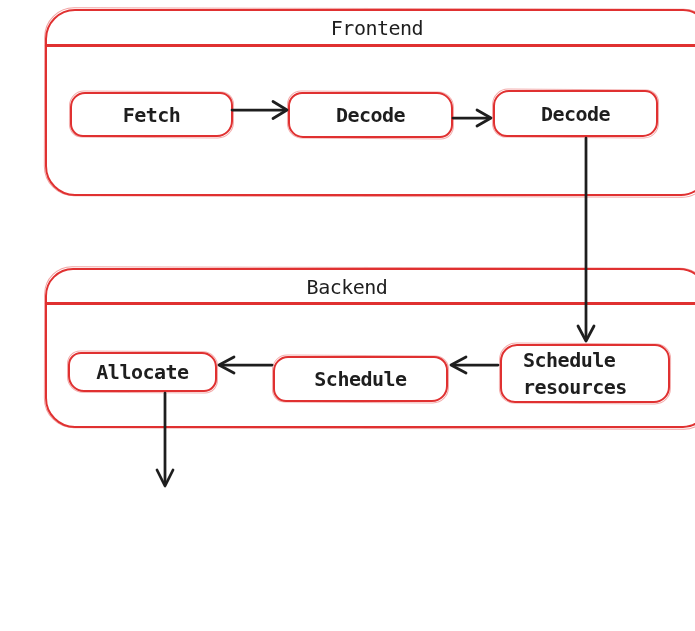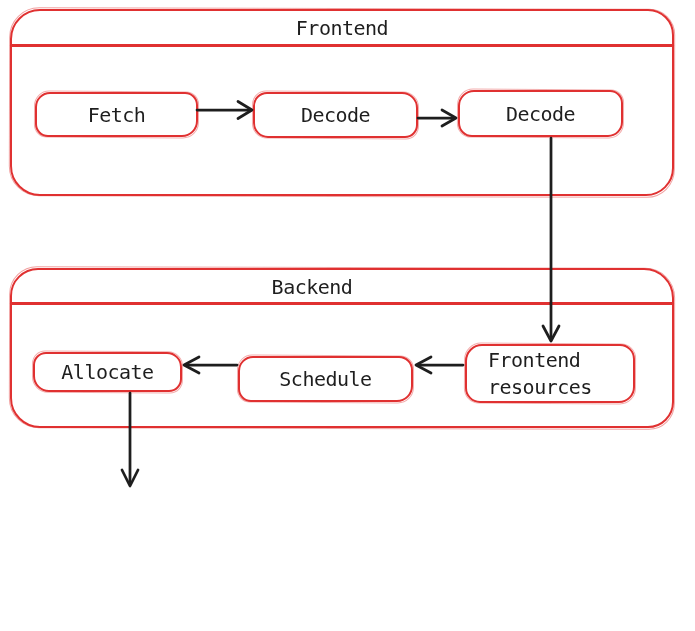--- a/index.html
+++ b/index.html
@@ -13,20 +13,21 @@
     width: 695px; height: 631px;
     background: var(--bg);
     font-family: "DejaVu Sans Mono", "Liberation Mono", monospace;
     color: var(--ink);
     overflow: hidden;
   }
   .canvas {
     position: relative;
     width: 572px; height: 631px;
     background: var(--bg);
+    margin-left: 35px;
   }
   
   .container {
     position: absolute;
     border: 2px solid var(--accent);
     background: transparent;
     z-index: 1;
   }
   .container::before {
     content: "";
@@ -76,20 +77,21 @@
   }
   
   .node {
     position: absolute;
     border: 2px solid var(--accent);
     background: var(--bg);
     display: flex; align-items: center; justify-content: center;
     font-size: 20px;
     letter-spacing: -0.5px;
     z-index: 2;
+    font-weight: bold;
   }
   .node::before {
     content: "";
     position: absolute; inset: -3px;
     border: 1.3px solid rgba(224,49,49,.4);
     border-radius: inherit;
     transform: rotate(.35deg);
     pointer-events: none;
   }
   #node-fetch    { left: 35px;  top: 92px;  width: 163px; height: 45px; border-radius: 15px 13px 16px 13px; }
@@ -144,21 +146,21 @@
   <div class="node" id="node-queue">
     <span>Decode</span>
   </div>
   <div class="node" id="node-execute">
     <span>Allocate</span>
   </div>
   <div class="node" id="node-schedule">
     <span>Schedule</span>
   </div>
   <div class="node" id="node-allocate">
-    <span>Frontend resources</span>
+    <span>Schedule resources</span>
   </div>
 
   <svg id="arrows-layer" viewBox="0 0 695 631" xmlns="http://www.w3.org/2000/svg">
     <g>
       <path class="arrow" d="M197,110 L250,110"></path>
       <path class="arrow" d="M238,101.5 L252,110 L238,118.5"></path>
     </g>
     <g>
       <path class="arrow" d="M418,118 L453,118"></path>
       <path class="arrow" d="M442,110 L456,118 L442,126"></path>

